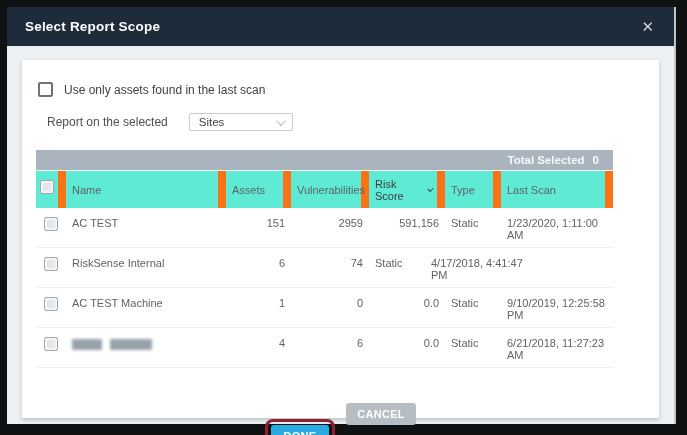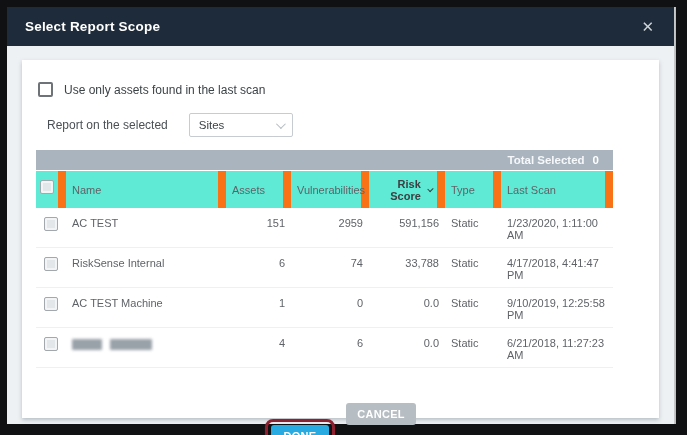--- a/index.html
+++ b/index.html
@@ -56,21 +56,21 @@
     display:flex; align-items:center; gap:11px;
   }
   #scan-checkbox-row .lbl { font-size:12px; color:#3c4347; }
 
   #report-row {
     position:absolute; left:17px; top:53px;
     display:flex; align-items:center; gap:21px;margin-left:8px;
   }
   #report-row .lbl { font-size:12px; color:#4a5055; }
   #scope-dropdown {
-    width:104px; height:24px; background:#fff;
+    width:104px; height:18px; background:#fff;
     border:1px solid #c6ccd1; border-radius:2px;
     display:flex; align-items:center; justify-content:space-between;
     padding:0 9px; cursor:pointer;
   }
   #scope-dropdown .val { font-size:11.5px; color:#3c4347; }
   .chev {
     width:7px; height:7px;
     border-right:1.5px solid #b6bcc1; border-bottom:1.5px solid #b6bcc1;
     transform:rotate(45deg) translateY(-2px);
   }
@@ -91,21 +91,21 @@
   #total-bar .t-cnt { color:#ffffff; font-size:11.5px; font-weight:bold; }
 
   .tr { display:flex; align-items:stretch; }
   .th-row { margin-top:1px; }
   .th, .td { font-size:11px; padding:7px 6px 6px 6px; }
   .th {
     background:#5eead4; color:#5f6368;
     border-right:8px solid #f97316;
     display:flex; align-items:center;
   }
-  .th.sorted { color:#3c4043; font-weight:bold;text-align:right; }
+  .th.sorted { color:#3c4043; font-weight:normal; }
   .td { color:#5f6368; }
   .c-check { width:30px; display:flex; align-items:flex-start; justify-content:center; padding-top:8px; }
   .th.c-check { align-items:center; padding-top:0; }
   .c-name  { width:160px; }
   .c-assets{ width:65px;  }
   .c-vulns { width:78px;  }
   .c-risk  { width:76px;  }
   .c-type  { width:56px;  }
   .c-scan  { width:112px; }
   .num { justify-content:flex-end; text-align:right; }
@@ -194,21 +194,20 @@
               <div class="td c-type">Static</div>
               <div class="td c-scan">1/23/2020, 1:11:00 AM</div>
             </div>
             <div class="tr">
               <div class="td c-check">
                 <span class="cb gray"></span>
               </div>
               <div class="td c-name">RiskSense Internal</div>
               <div class="td c-assets num">6</div>
               <div class="td c-vulns num">74</div>
-              <div class="td c-risk num">33,788</div>
               <div class="td c-type">Static</div>
               <div class="td c-scan">4/17/2018, 4:41:47 PM</div>
             </div>
             <div class="tr">
               <div class="td c-check">
                 <span class="cb gray"></span>
               </div>
               <div class="td c-name">AC TEST Machine</div>
               <div class="td c-assets num">1</div>
               <div class="td c-vulns num">0</div>

